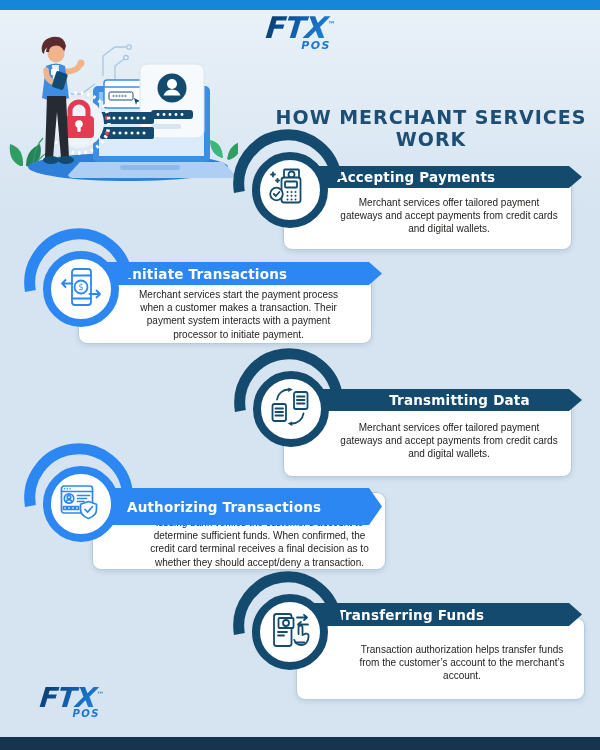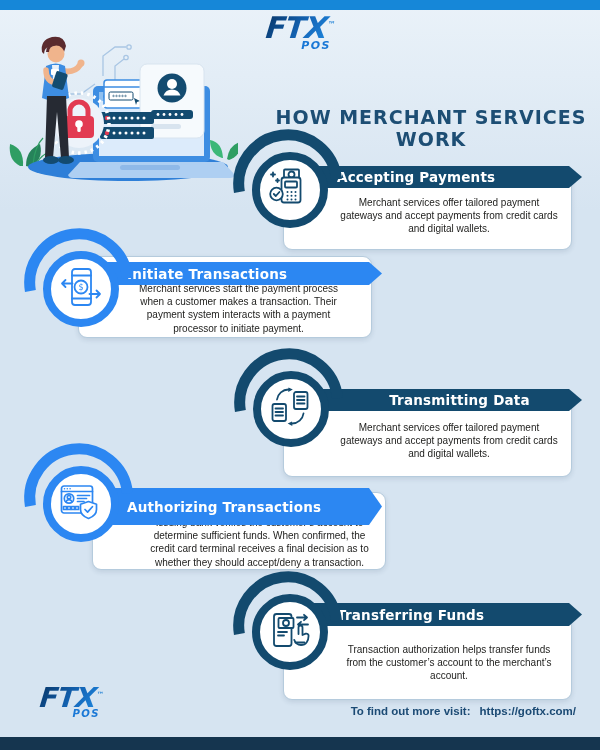--- a/index.html
+++ b/index.html
@@ -46,30 +46,30 @@
   .banner.dark{background:#134a6e;}
   .banner.blue{background:#2c87f2;}
   .medallion{position:absolute;z-index:3;}
   .dark-c{color:#134a6e;}
   .blue-c{color:#2c87f2;}
 
   
   .s1-card{left:283px;top:170px;width:289px;height:80px;padding:25px 12px 0 55px;}
   .s1-banner{left:310px;top:166px;width:272px;height:22px;}
   .s1-med{left:224px;top:120px;}
-  .s2-card{left:78px;top:256px;width:294px;height:82px;padding:25px 22px 0 49px;}
+  .s2-card{left:78px;top:262px;width:294px;height:82px;padding:25px 22px 0 49px;}
   .s2-banner{left:100px;top:262px;width:282px;height:23px;}
   .s2-med{left:15px;top:219px;}
   .s3-card{left:283px;top:393px;width:289px;height:84px;padding:27px 12px 0 55px;}
   .s3-banner{left:310px;top:389px;width:272px;height:22px;justify-content:center;}
   .s3-med{left:225px;top:339px;}
   .s4-card{left:92px;top:492px;width:294px;height:78px;padding:23px 8px 0 49px;}
   .s4-banner{left:100px;top:488px;width:282px;height:37px;}
   .s4-med{left:15px;top:434px;}
-  .s5-card{left:283px;top:617px;width:289px;height:83px;padding:25px 12px 0 55px;}
+  .s5-card{left:296px;top:617px;width:289px;height:83px;padding:25px 12px 0 55px;}
   .s5-banner{left:310px;top:603px;width:272px;height:23px;}
   .s5-med{left:224px;top:562px;}
 
   .cta{position:absolute;top:705px;right:24px;font:bold 11.5px "Liberation Sans", sans-serif;color:#1b4a74;}
   .cta a{color:#1b4a74;text-decoration:none;margin-left:9px;}
 </style>
 </head>
 <body>
 
 <div class="page">
@@ -320,18 +320,15 @@
     </svg>
   </section>
 
   <div class="logo-bottom">
     <div class="ftx">
       <span class="brand"><span>FTX</span><span class="tm">™</span></span>
       <span class="pos">POS</span>
     </div>
   </div>
 
-  <div class="cta">
-    <span>To find out more visit:</span><a href="#">https://goftx.com/</a>
-  </div>
 
   <div class="bottombar"></div>
 </div>
 
 </body></html>

